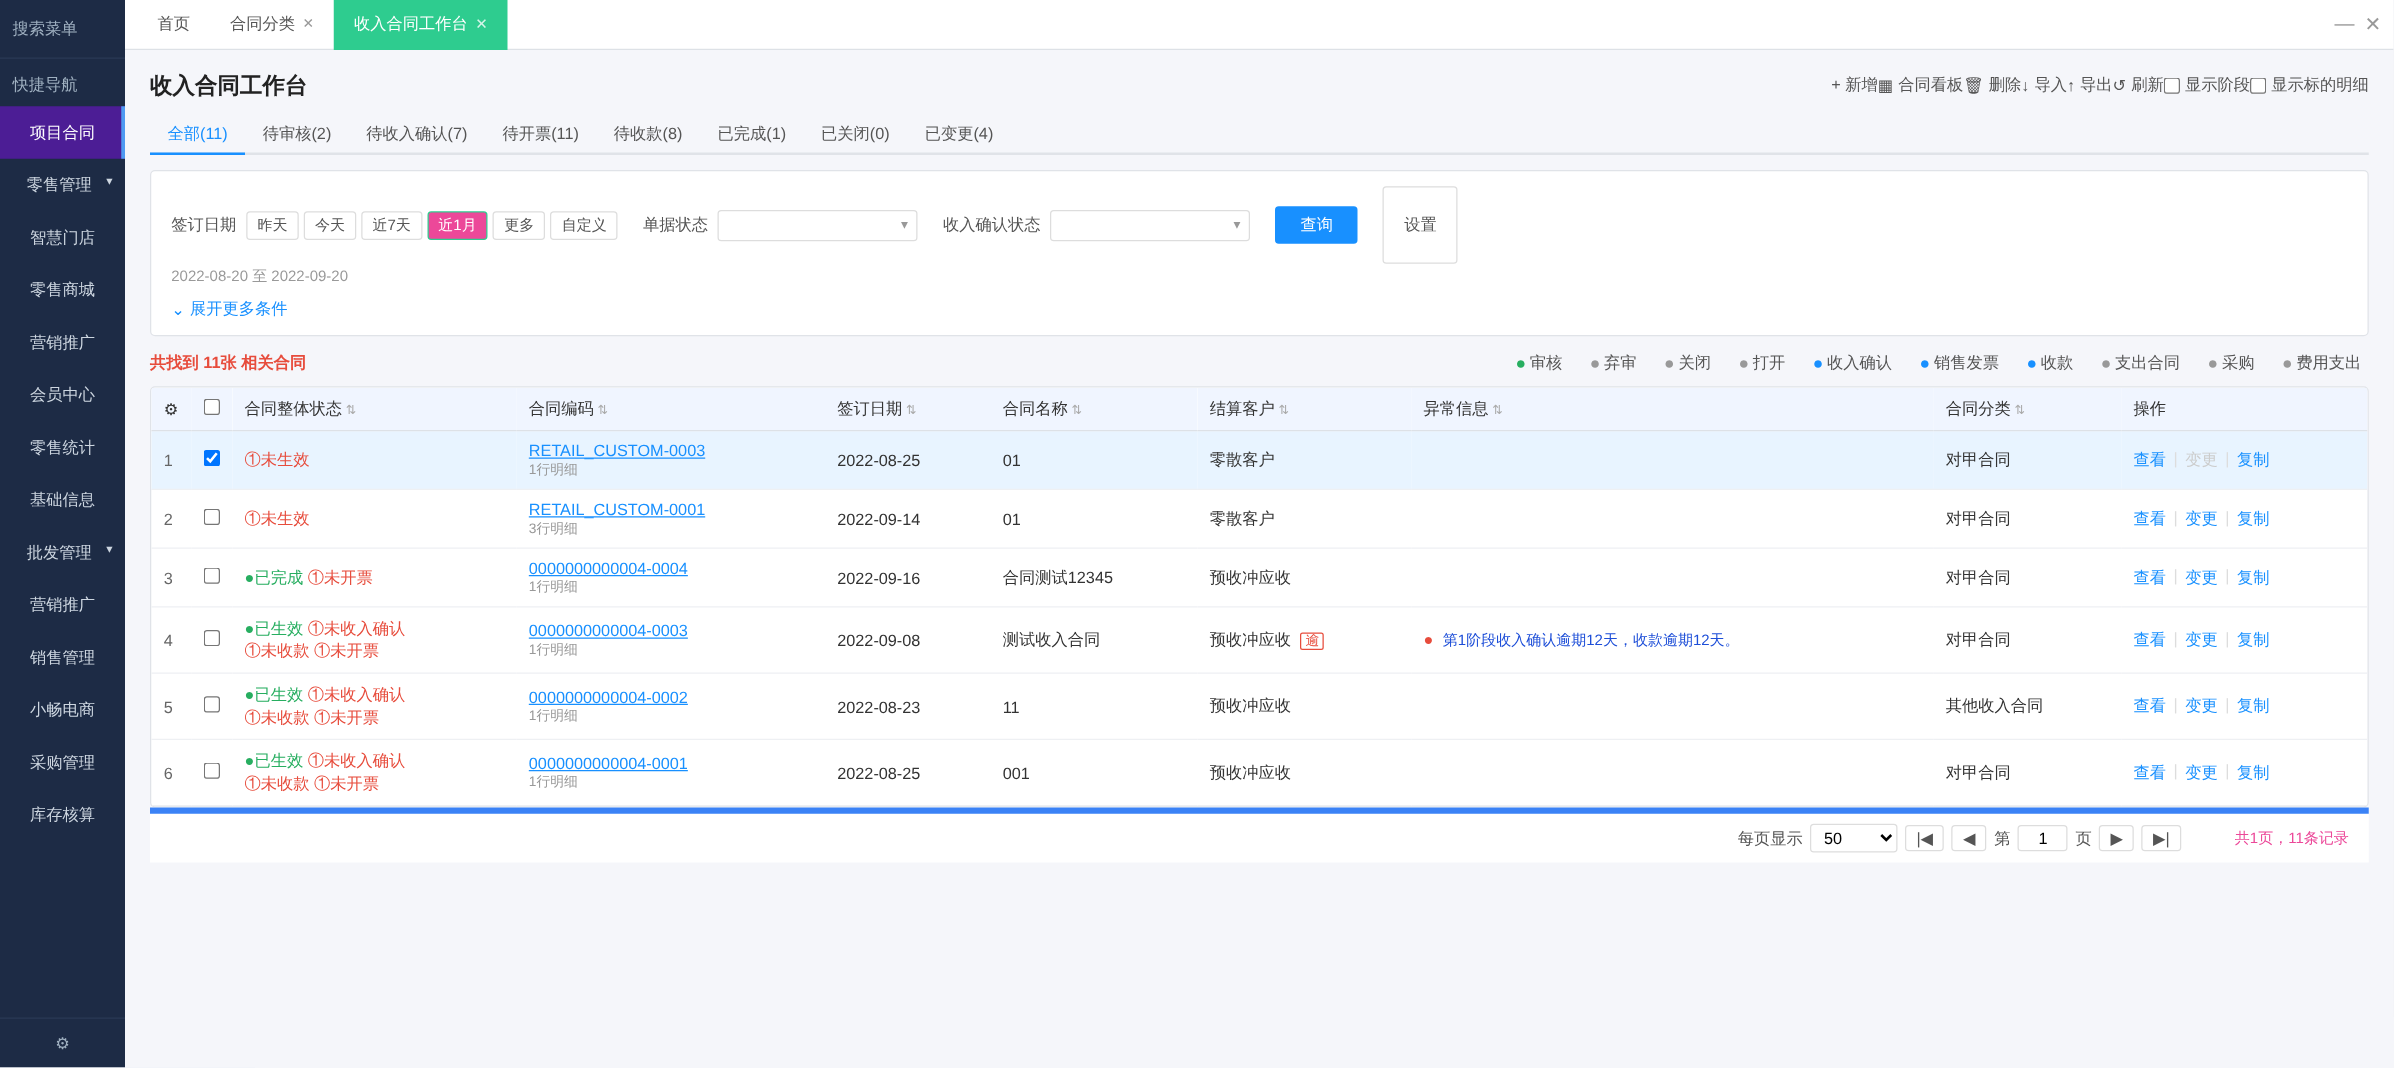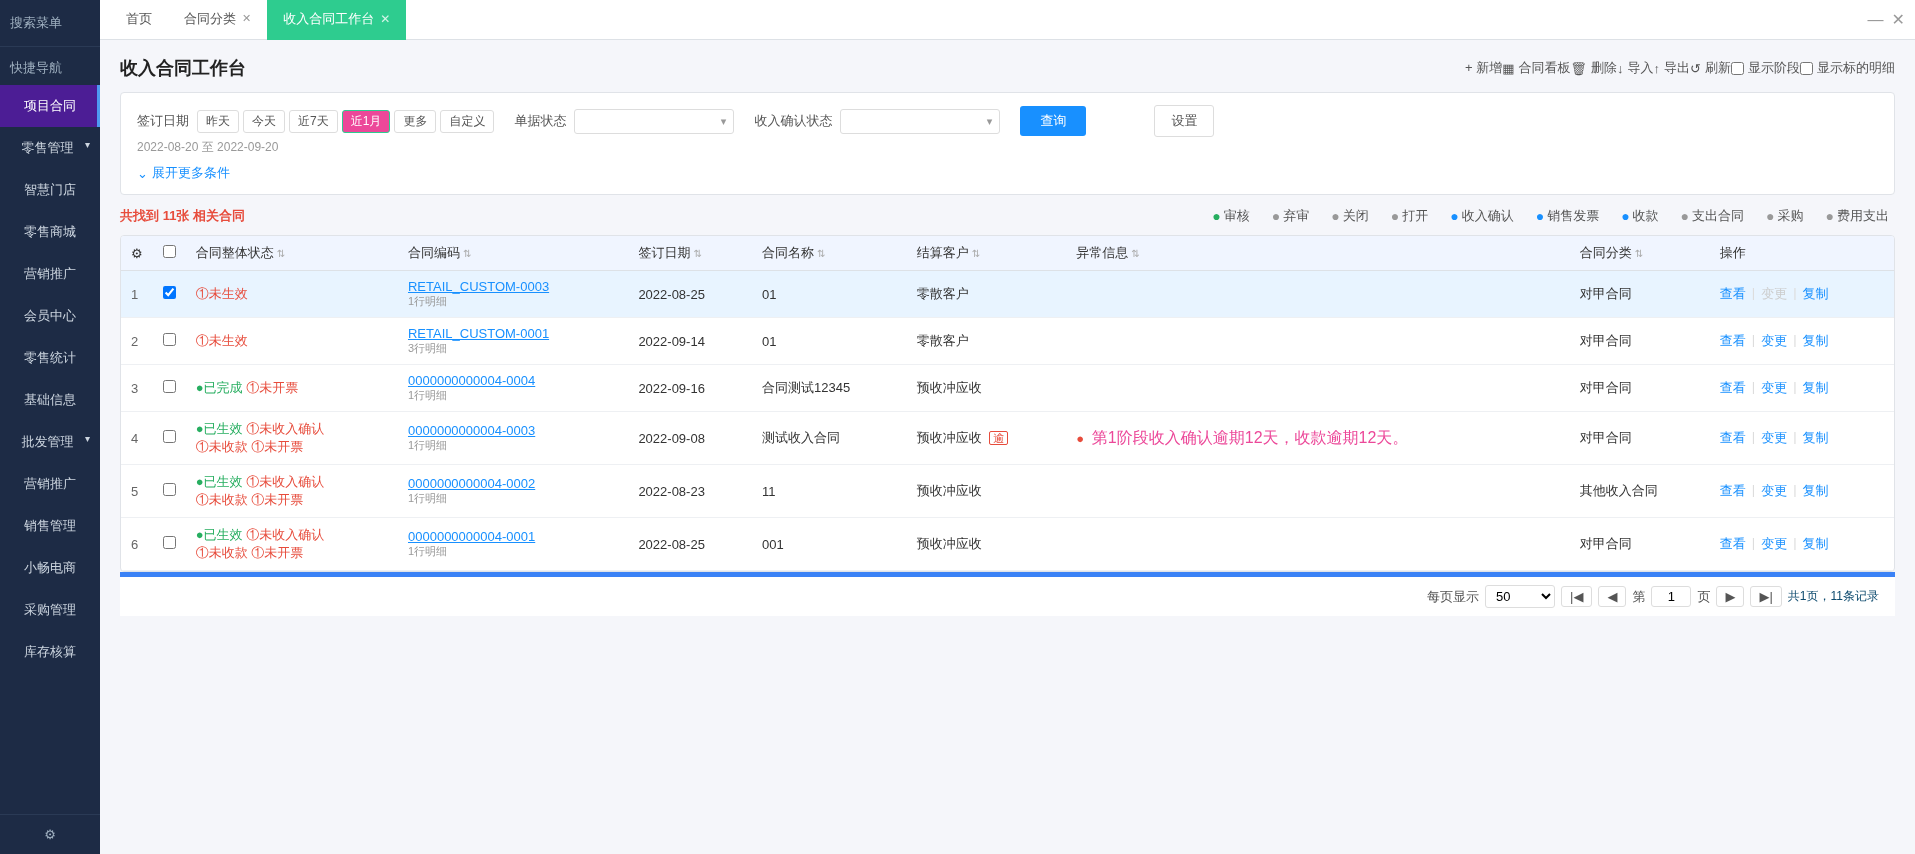--- a/index.html
+++ b/index.html
@@ -53,21 +53,21 @@
     .search-group { display: flex; align-items: center; gap: 8px; }
     .search-label { font-size: 13px; color: #555; white-space: nowrap; }
     .date-options { display: flex; align-items: center; gap: 4px; }
     .date-btn { padding: 2px 8px; border: 1px solid #ddd; border-radius: 3px; cursor: pointer; font-size: 12px; color: #555; background: #fff; }
     .date-btn.active { background: #ec4899; color: #fff; border-color: #2ecc8f; }
     .date-range { font-size: 12px; color: #999; margin-top: 2px; }
     .search-select { border: 1px solid #ddd; border-radius: 3px; padding: 4px 24px 4px 8px; font-size: 13px; color: #555; background: #fff; cursor: pointer; min-width: 160px; appearance: none; position: relative; }
     .select-wrapper { position: relative; display: inline-block; }
     .select-wrapper::after { content: '▾'; position: absolute; right: 8px; top: 50%; transform: translateY(-50%); color: #999; pointer-events: none; font-size: 11px; }
     .btn-query { background: #1890ff; color: #fff; border: none; padding: 6px 20px; border-radius: 3px; cursor: pointer; font-size: 13px; }
-    .btn-setting { background: #fff; color: #555; border: 1px solid #ddd; padding: 6px 16px; border-radius: 3px; cursor: pointer; font-size: 13px; margin-left: 48px; }
+    .btn-setting { background: #fff; color: #555; border: 1px solid #ddd; padding: 21px 16px; border-radius: 3px; cursor: pointer; font-size: 13px; }
     .expand-btn { color: #1890ff; font-size: 13px; cursor: pointer; display: flex; align-items: center; gap: 4px; margin: 8px 0 0 0; }
 
     
     .table-toolbar { display: flex; align-items: center; justify-content: space-between; margin-bottom: 8px; }
     .table-info { font-size: 13px; color: #555; }
     .table-info span { color: #e74c3c; font-weight: bold; }
     .table-actions { display: flex; align-items: center; gap: 10px; flex-wrap: wrap; }
     .tbl-btn { display: flex; align-items: center; gap: 3px; font-size: 13px; color: #555; cursor: pointer; padding: 2px 6px; }
     .tbl-btn .icon { font-size: 14px; }
 
@@ -80,30 +80,30 @@
     .sort-icon { color: #aaa; font-size: 10px; margin-left: 3px; }
     .status-red { color: #e74c3c; }
     .status-green { color: #27ae60; }
     .link-text { color: #1890ff; cursor: pointer; text-decoration: underline; }
     .sub-text { font-size: 11px; color: #999; }
     .action-links { display: flex; gap: 6px; }
     .action-link { color: #1890ff; cursor: pointer; }
     .action-link.disabled { color: #ccc; cursor: default; }
     .sep { color: #ddd; }
     .alert-icon { color: #e74c3c; margin-right: 4px; }
-    .warning-text { color: #ec4899; font-size: 16px; }
+    .warning-text { color: #1d4ed8; font-size: 12px; }
     .row-num { color: #666; }
 
     
     .table-footer { display: flex; align-items: center; justify-content: space-between; padding: 8px 16px; background: #fff; border-top: 5px solid #3b82f6; font-size: 13px; }
     .pagination { display: flex; align-items: center; gap: 6px; color: #555; }
     .page-btn { padding: 2px 8px; border: 1px solid #ddd; border-radius: 3px; cursor: pointer; background: #fff; color: #555; font-size: 13px; }
     .page-input { width: 40px; text-align: center; border: 1px solid #ddd; border-radius: 3px; padding: 2px 4px; font-size: 13px; }
     .per-page-select { border: 1px solid #ddd; border-radius: 3px; padding: 2px 20px 2px 6px; font-size: 13px; background: #fff; cursor: pointer; }
-    .total-info { color: #0c4a6e; font-size: 12px; }
+    .total-info { color: #ec4899; font-size: 12px; margin-left: 37px; }
 
     
     .summary-row td { background: #fffbe6; font-weight: bold; color: #888; }
 
     
     ::-webkit-scrollbar { width: 6px; height: 6px; }
     ::-webkit-scrollbar-track { background: #f0f0f0; }
     ::-webkit-scrollbar-thumb { background: #c0c0c0; border-radius: 3px; }
 
     .tag-overdue { color: #e74c3c; font-size: 11px; border: 1px solid #e74c3c; border-radius: 2px; padding: 0 3px; margin-left: 4px; }
@@ -215,20 +215,30 @@
           <input type="checkbox" style="">
           <span>显示阶段</span>
         </label>
         <label class="checkbox-label">
           <input type="checkbox" style="">
           <span>显示标的明细</span>
         </label>
       </div>
     </div>
 
+    <div class="filter-tabs">
+      <div class="filter-tab active">全部(11)</div>
+      <div class="filter-tab">待审核(2)</div>
+      <div class="filter-tab">待收入确认(7)</div>
+      <div class="filter-tab">待开票(11)</div>
+      <div class="filter-tab">待收款(8)</div>
+      <div class="filter-tab">已完成(1)</div>
+      <div class="filter-tab">已关闭(0)</div>
+      <div class="filter-tab">已变更(4)</div>
+    </div>
 
     <div class="search-bar">
       <div class="search-row">
         <div class="search-group">
           <span class="search-label">签订日期</span>
           <div class="date-options">
             <button class="date-btn">昨天</button>
             <button class="date-btn">今天</button>
             <button class="date-btn">近7天</button>
             <button class="date-btn active">近1月</button>

